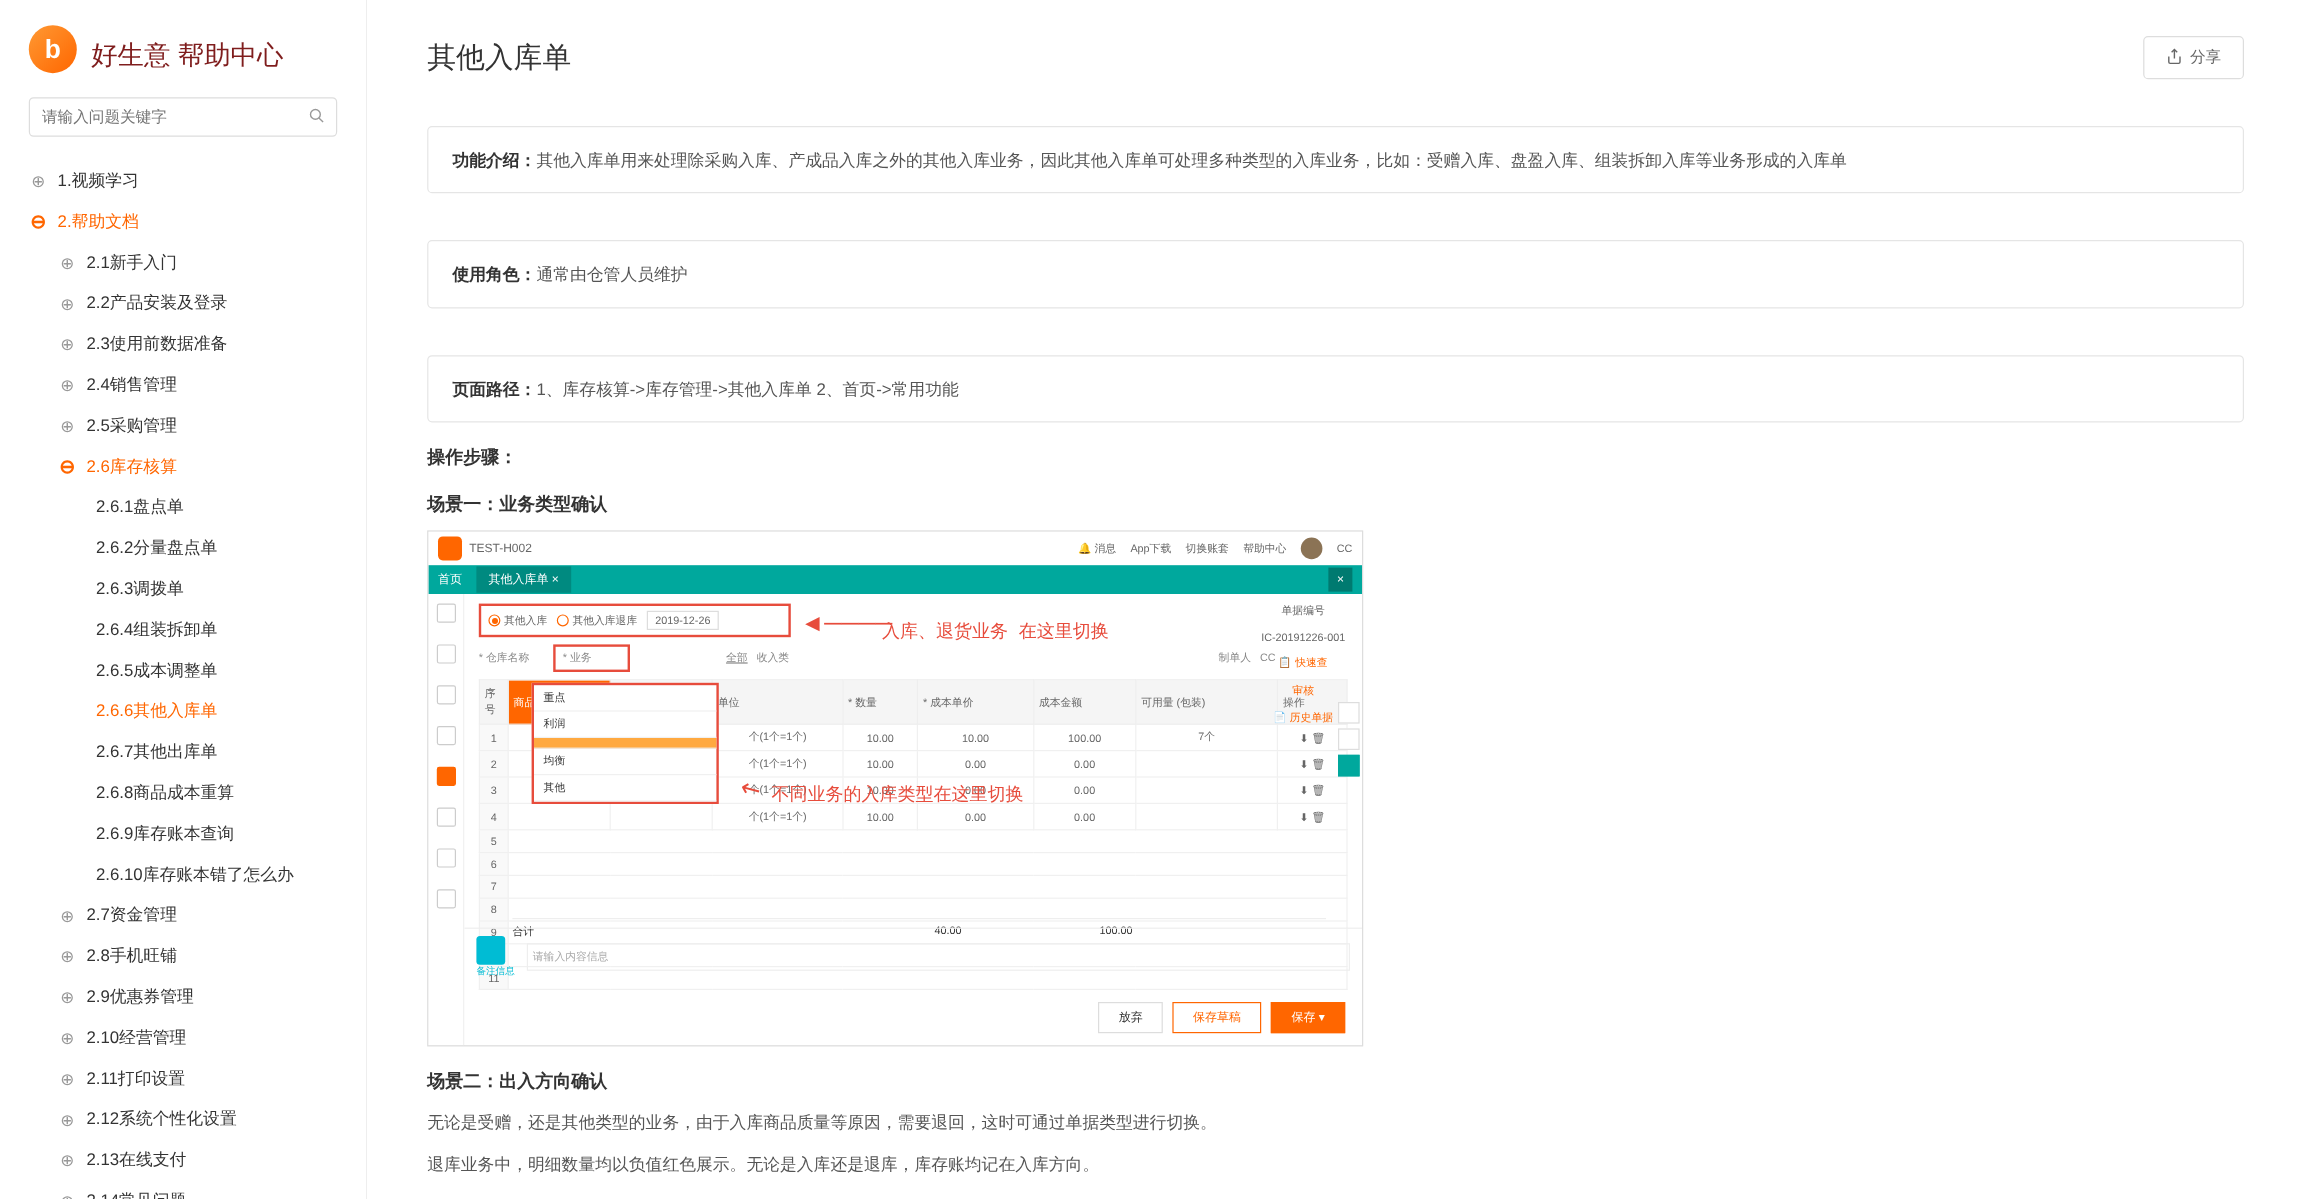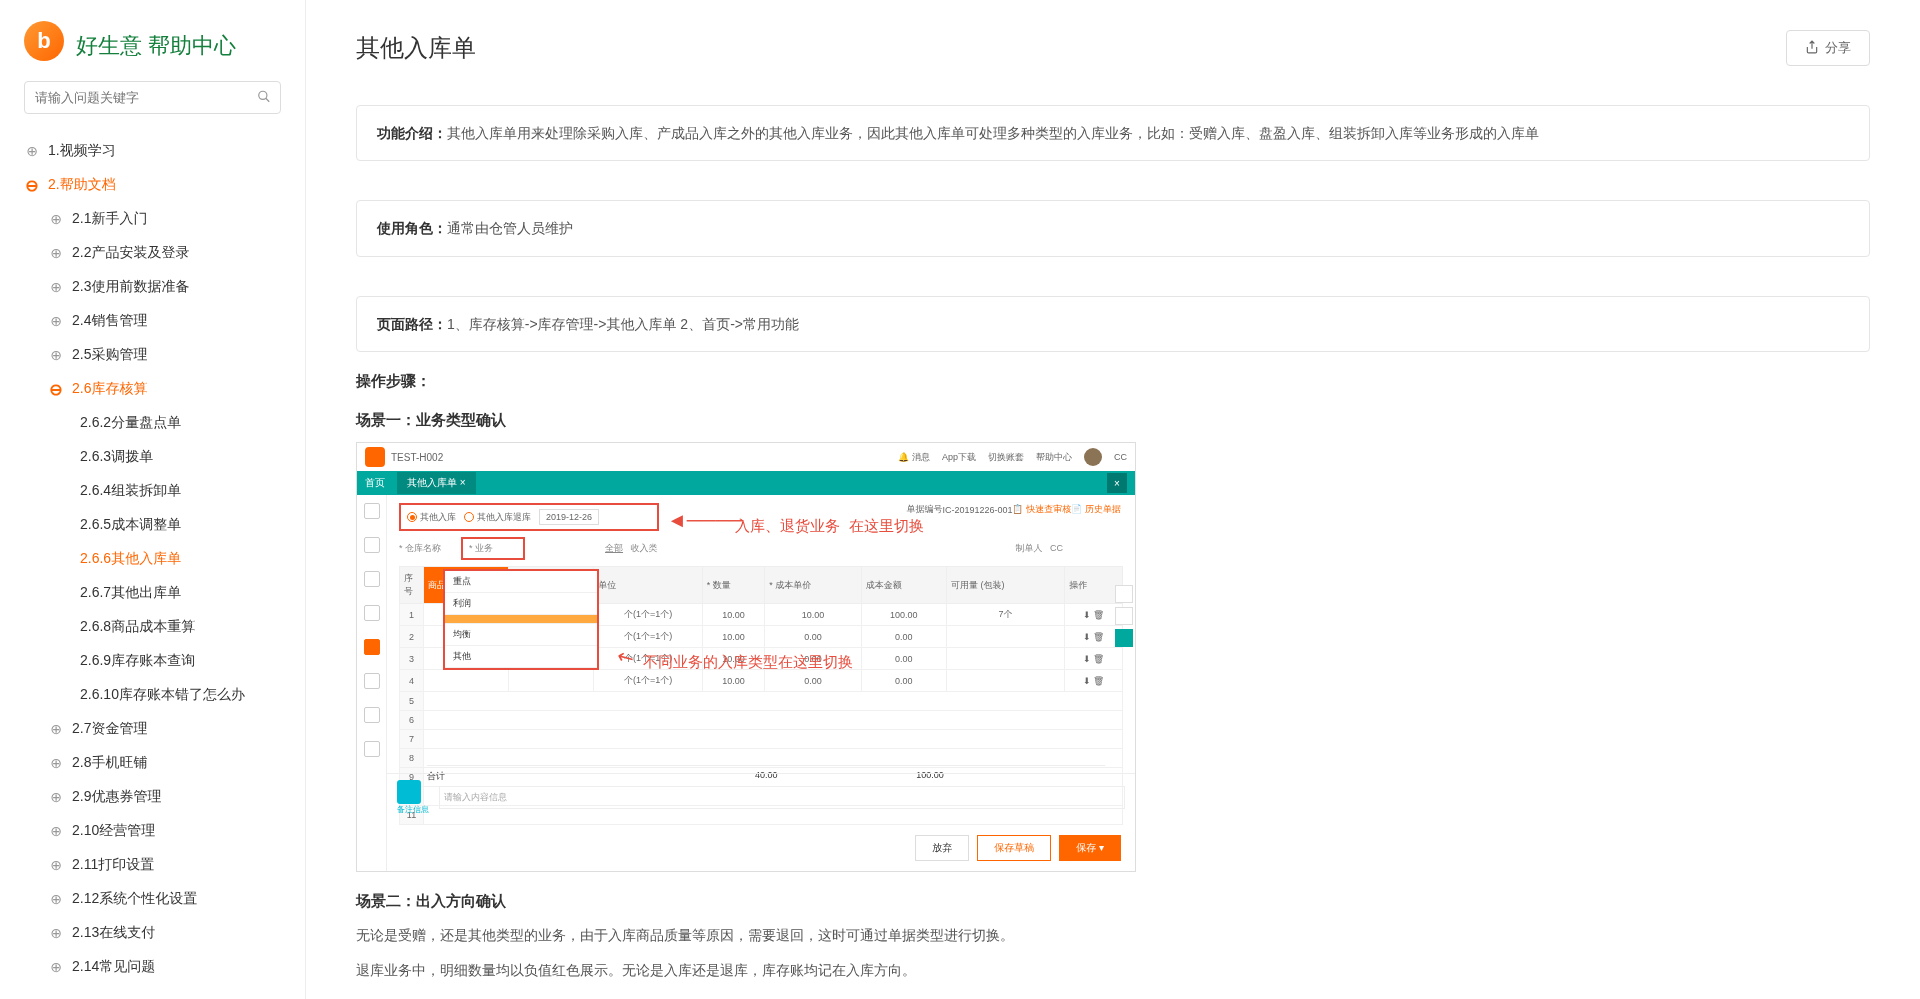--- a/index.html
+++ b/index.html
@@ -4,21 +4,21 @@
   <style>
     * { margin: 0; padding: 0; box-sizing: border-box; }
     body { font-family: "Microsoft YaHei", Arial, sans-serif; font-size: 14px; color: #333; background: #fff; }
     
     .container { display: flex; min-height: 100vh; }
     
     
     .sidebar { width: 306px; border-right: 1px solid #eee; padding: 20px 0; }
     .logo-area { display: flex; align-items: center; padding: 0 24px 20px; }
     .logo-icon { width: 40px; height: 40px; border-radius: 50%; background: linear-gradient(135deg, #ff9933, #ff6600); display: flex; align-items: center; justify-content: center; color: #fff; font-size: 22px; font-weight: bold; margin-right: 12px; }
-    .logo-text { font-size: 22px; color: #15803d; margin-top: 11px; }
+    .logo-text { font-size: 22px; color: #7f1d1d; margin-top: 11px; }
     
     .search-box { margin: 0 24px 20px; position: relative; }
     .search-input { width: 100%; padding: 8px 36px 8px 10px; border: 1px solid #ddd; border-radius: 4px; font-size: 13px; }
     .search-icon { position: absolute; right: 10px; top: 50%; transform: translateY(-50%); color: #999; }
     
     .nav-list { list-style: none; }
     .nav-item { padding: 8px 24px 8px 24px; display: flex; align-items: center; cursor: pointer; color: #333; font-size: 14px; }
     .nav-item.level-1 { padding-left: 24px; }
     .nav-item.level-2 { padding-left: 48px; }
     .nav-item.level-3 { padding-left: 80px; }
@@ -58,21 +58,21 @@
     .ss-content { flex: 1; padding: 8px 12px; font-size: 10px; background: #fff; position: relative; }
     .ss-toolbar { display: flex; gap: 8px; align-items: center; font-size: 9px; color: #666; margin-bottom: 6px; border: 2px solid #e74c3c; padding: 4px 6px; width: 260px; position: relative; }
     .ss-radio { display: inline-flex; align-items: center; gap: 3px; }
     .ss-radio-dot { width: 10px; height: 10px; border-radius: 50%; border: 1px solid #ff6600; display: inline-block; }
     .ss-radio-dot.checked::after { content: ''; display: block; width: 5px; height: 5px; background: #ff6600; border-radius: 50%; margin: 1.5px; }
     .ss-date { padding: 2px 6px; border: 1px solid #ddd; }
     
     .ss-annotation { color: #e74c3c; font-size: 15px; position: absolute; font-family: Liberation Mono, monospace; }
     .ss-arrow-red { color: #e74c3c; font-size: 20px; position: absolute; }
     
-    .ss-right-info { position: absolute; right: 14px; top: 8px; font-size: 9px; color: #666; display: flex; align-items: center; }
+    .ss-right-info { position: absolute; right: 14px; top: 8px; font-size: 9px; color: #666; display: flex; gap: 10px; align-items: center; flex-direction: column; }
     .ss-orange-link { color: #ff6600; }
     
     .ss-filter-row { display: flex; gap: 20px; font-size: 9px; color: #888; margin: 6px 0; align-items: center; }
     .ss-dropdown { border: 2px solid #e74c3c; padding: 3px 30px 3px 6px; position: relative; background: #fff; }
     
     .ss-dropdown-list { position: absolute; top: 74px; left: 56px; width: 156px; border: 2px solid #e74c3c; background: #fff; z-index: 10; font-size: 9px; }
     .ss-dd-item { padding: 4px 8px; border-bottom: 1px solid #f0f0f0; }
     .ss-dd-item.highlight { background: #ffa940; color: #fff; }
     
     .ss-table { width: 100%; border-collapse: collapse; font-size: 9px; margin-top: 4px; }
@@ -139,20 +139,23 @@
           <span class="nav-icon plus-icon">⊕</span>
           <span>2.4销售管理</span>
         </li>
       <li class="nav-item level-2">
           <span class="nav-icon plus-icon">⊕</span>
           <span>2.5采购管理</span>
         </li>
       <li class="nav-item level-2 expanded">
           <span class="nav-icon minus-icon">⊖</span>
           <span>2.6库存核算</span>
+        </li>
+      <li class="nav-item level-3">
+          <span>2.6.1盘点单</span>
         </li>
       <li class="nav-item level-3">
           <span>2.6.2分量盘点单</span>
         </li>
       <li class="nav-item level-3">
           <span>2.6.3调拨单</span>
         </li>
       <li class="nav-item level-3">
           <span>2.6.4组装拆卸单</span>
         </li>
@@ -398,21 +401,21 @@
 
           <div class="ss-right-tools">
             <div class="ss-tool"></div>
             <div class="ss-tool"></div>
             <div class="ss-tool teal"></div>
           </div>
 
           <div class="ss-totals">
             <span style="flex:0 0 40px;">合计</span>
             <span style="flex:1;"></span>
-            <span style="flex:0 0 70px;">40.00</span>
+            <span style="flex:0 0 70px;text-align:center;">40.00</span>
             <span style="flex:0 0 70px;"></span>
             <span style="flex:0 0 70px;text-align:center;">100.00</span>
             <span style="flex:0 0 140px;"></span>
           </div>
 
           <div class="ss-note-box">
             <div style="text-align:center;">
               <div class="ss-note-icon"></div>
               <div style="font-size:8px;color:#00bcd4;">备注信息</div>
             </div>

